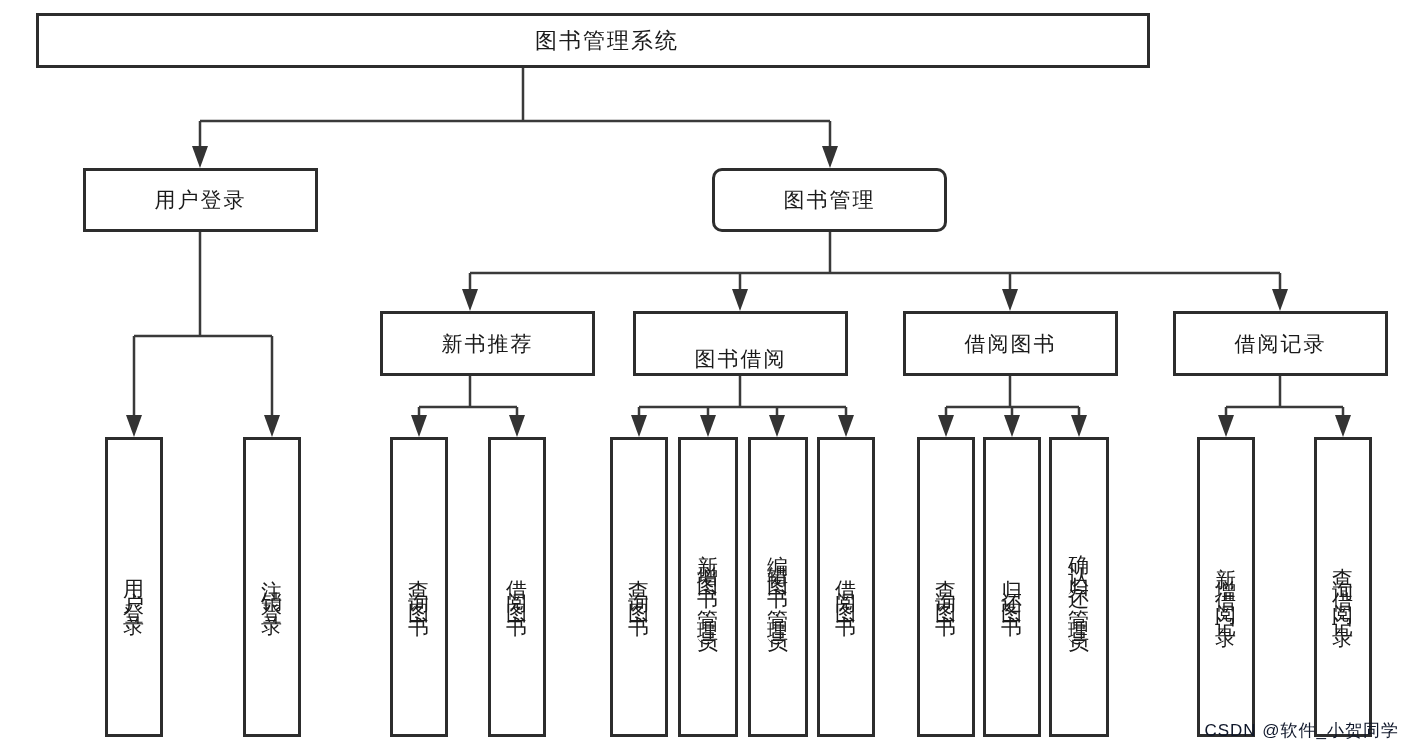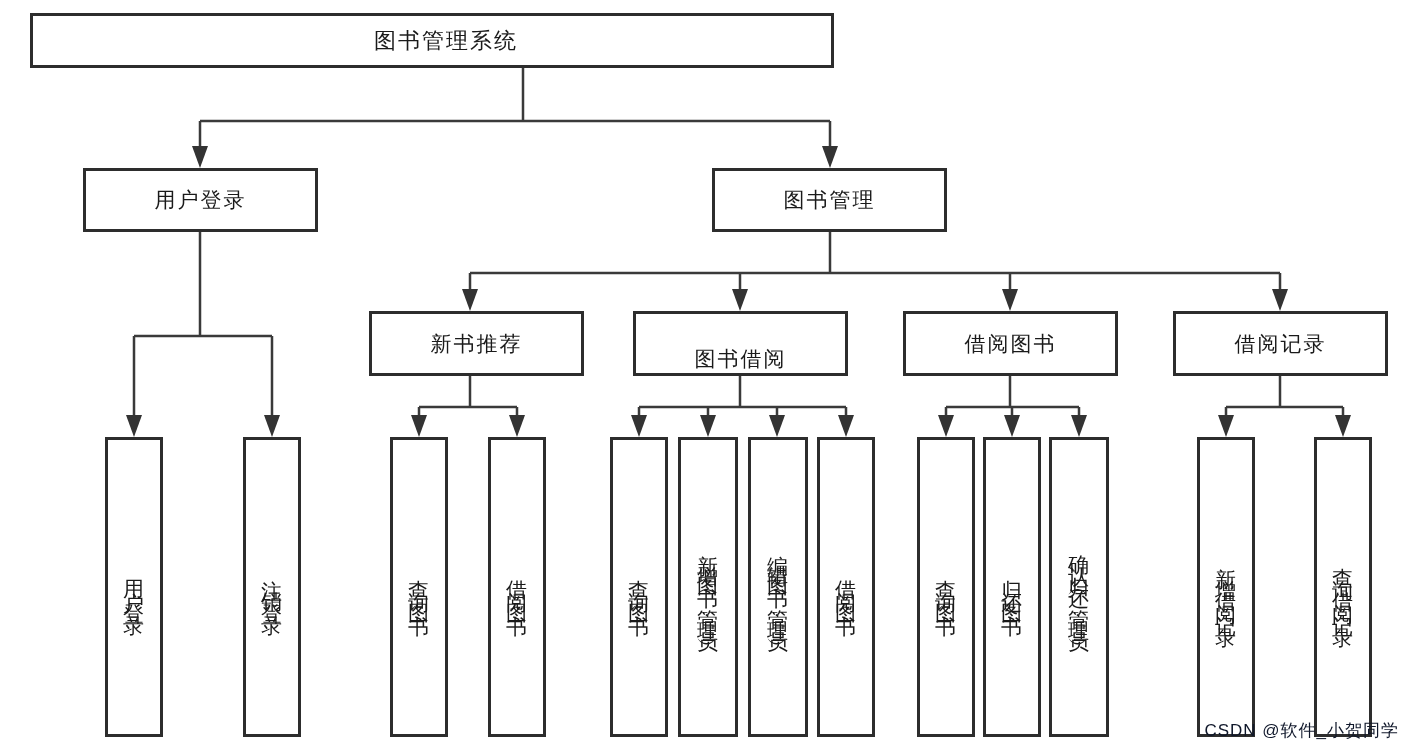--- a/index.html
+++ b/index.html
@@ -28,25 +28,25 @@
   .root-node span{font-size:22px;}
   .vnode span{
     writing-mode:vertical-rl;
     text-orientation:mixed;
     font-size:21px;
     letter-spacing:12px;
     line-height:1;
   }
   .vnode.tight span{letter-spacing:11px;}
   
-  .b-root{left:30px;top:13px;width:804px;height:55px;padding-left:28px;}
+  .b-root{left:36px;top:13px;width:1114px;height:55px;padding-left:28px;}
   .b-user{left:83px;top:168px;width:235px;height:64px;}
-  .b-mgmt{left:712px;top:168px;width:235px;height:64px;}
+  .b-mgmt{left:712px;top:168px;width:235px;height:64px;border-radius:10px;}
   .b-l3{top:311px;width:215px;height:65px;}
-  .b-nb{left:369px;}
+  .b-nb{left:380px;}
   .b-bb{left:633px;align-items:flex-end;}
   .b-cb{left:903px;}
   .b-br{left:1173px;}
   .b-leaf{top:437px;width:58px;height:300px;}
   .b-leaf.wide{width:60px;}
   .x-userlogin{left:105px;}
   .x-logout{left:243px;}
   .x-nbq{left:390px;}
   .x-nbb{left:488px;}
   .x-bbq{left:610px;}

